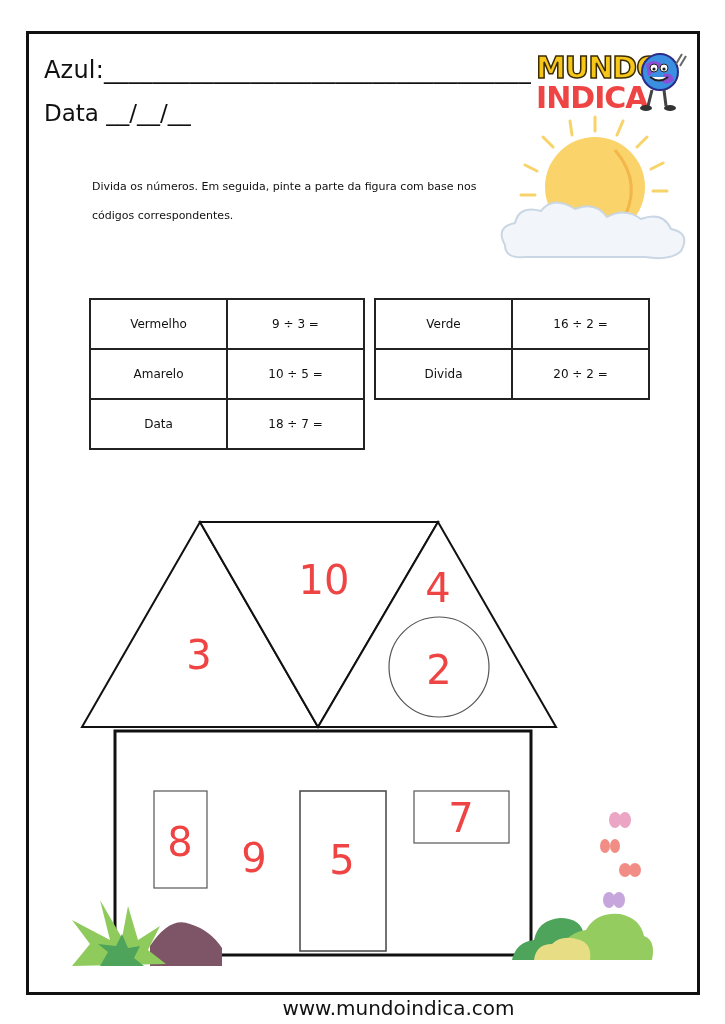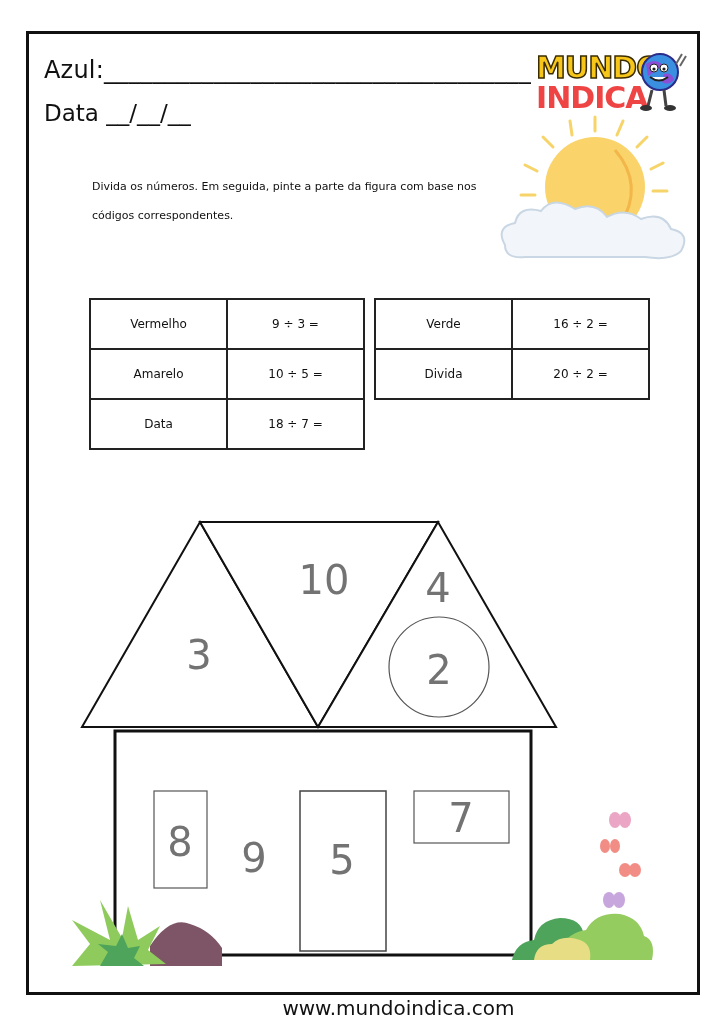--- a/index.html
+++ b/index.html
@@ -8,21 +8,21 @@
   .abs { position: absolute; }
   .name-line { left: 44px; top: 56px; font-size: 24px; font-family: "DejaVu Sans", sans-serif; letter-spacing: 0.2px; white-space: nowrap; }
   .date-line { left: 44px; top: 100px; font-size: 23px; white-space: nowrap; }
   .instructions { left: 92px; top: 172px; width: 420px; font-size: 11px; line-height: 29px; font-family: "DejaVu Sans", sans-serif; }
   table.codes { position: absolute; border-collapse: collapse; }
   table.codes td { border: 2px solid #222; width: 135px; height: 48px; text-align: center; font-size: 12px; font-family: "DejaVu Sans", sans-serif; padding: 0; }
   .logo { left: 536px; top: 50px; width: 150px; height: 64px; }
   .logo-mundo { position: absolute; left: 0; top: 0; font-size: 30px; font-weight: bold; color: #f7c61b; -webkit-text-stroke: 1.5px #3a2c00; font-family: "DejaVu Sans", sans-serif; letter-spacing: -1px; }
   .logo-indica { position: absolute; left: 0; top: 30px; font-size: 30px; font-weight: bold; color: #ef4444; font-family: "DejaVu Sans", sans-serif; letter-spacing: -1px; }
   .footer { left: 0; width: 725px; top: 996px; text-align: center; font-size: 20px; font-family: "DejaVu Sans", sans-serif; color: #111; margin-left: 36px; }
-  .house-num { position: absolute; font-size: 40px; font-family: "DejaVu Sans", sans-serif; color: #737373; transform: translate(-50%, -50%); }
+  .house-num { position: absolute; font-size: 40px; font-family: "DejaVu Sans", sans-serif; color: #ef4444; transform: translate(-50%, -50%); }
 </style>
 </head>
 <body>
 
 <div class="page-border"></div>
 
 <div class="abs name-line">Azul:___________________________________</div>
 <div class="abs date-line">Data __/__/__</div>
 
 <div class="abs logo">

